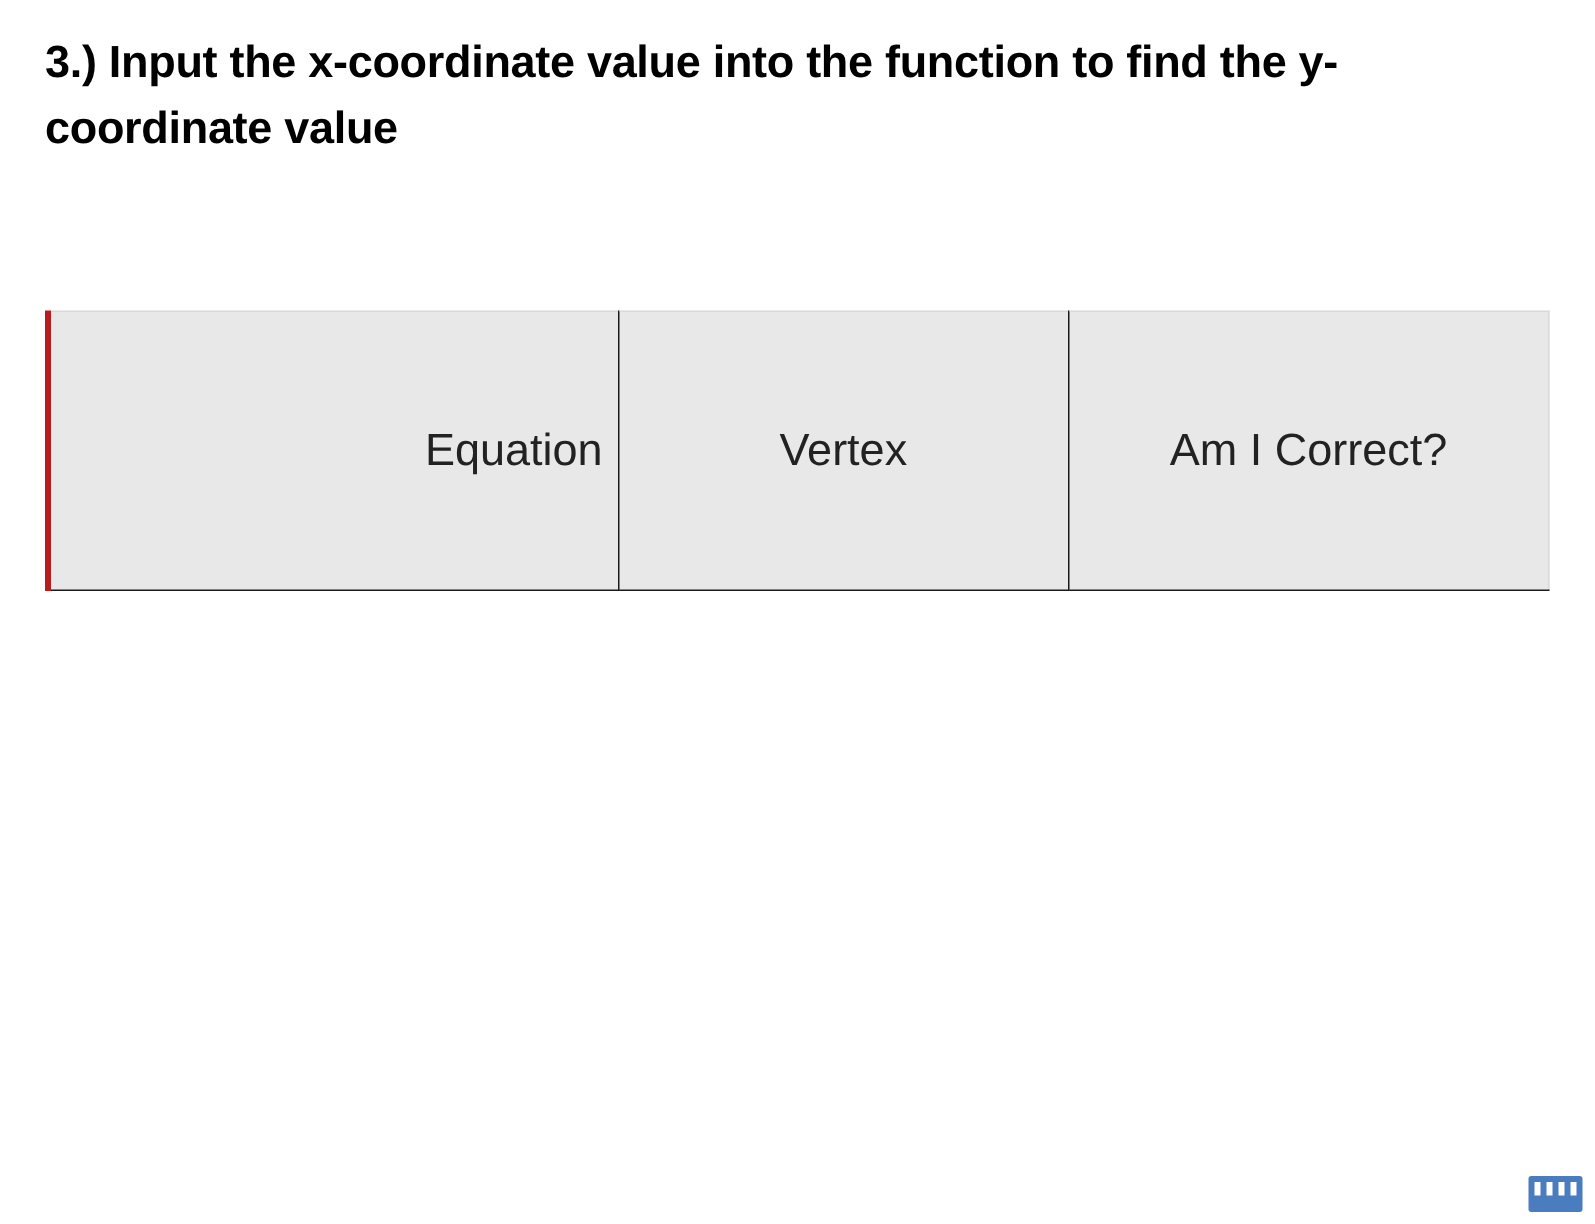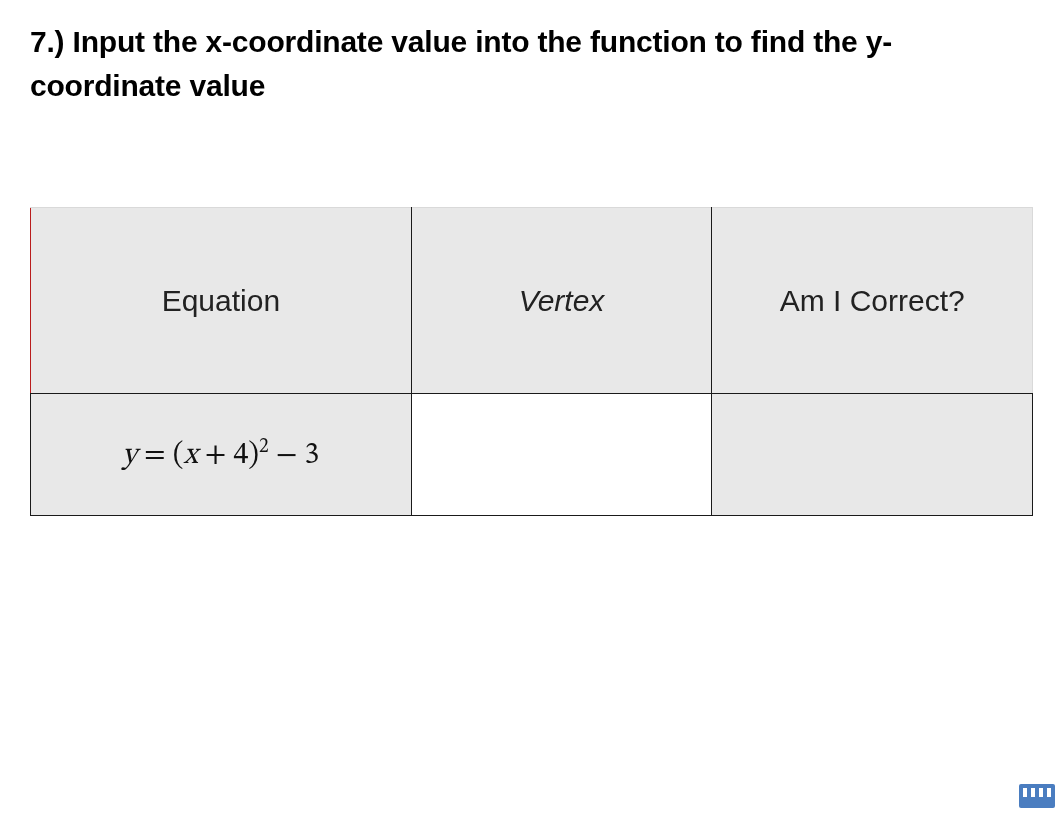--- a/index.html
+++ b/index.html
@@ -35,27 +35,28 @@
     .table th {
       background: #e8e8e8;
       font-weight: 400;
       font-size: 30px;
       color: #222;
       height: 186px;
       padding: 0 10px;
       line-height: 1.6;
     }
     .table th.col-eq { width: 38%; }
-    .table th.col-vx { width: 30%; font-style: italic; }
+    .table th.col-vx { width: 30%; }
     .table th.col-cr { width: 32%; }
     .table tr.first-header th {
       border-top: 1px solid #d9d9d9;
     }
     .table tr.first-header th:first-child {
-      border-left: 1px solid #b91c1c;
+      border-left: 4px solid #b91c1c;
+      text-align: right;
     }
     .table tr.first-header th:last-child {
       border-right: 1px solid #d9d9d9;
     }
     .table td {
       height: 122px;
       font-size: 30px;
       font-family: "STIX Two Math", "Cambria Math", "Times New Roman", serif;
       color: #111;
     }
@@ -100,37 +101,32 @@
     }
     .badge-icon span {
       width: 4px;
       height: 9px;
       background: #fff;
     }
   </style>
 </head>
 <body>
 
-<h2 class="heading">7.) Input the x-coordinate value into the function to find the y-coordinate value</h2>
+<h2 class="heading">3.) Input the x-coordinate value into the function to find the y-coordinate value</h2>
 
 <table class="table">
   <thead>
     <tr class="first-header">
       <th class="col-eq">Equation</th>
       <th class="col-vx">Vertex</th>
       <th class="col-cr">Am I Correct?</th>
     </tr>
   </thead>
   <tbody>
 
-      <tr>
-        <td class="eq-cell"><span class="eq">y <span class="plain">= (</span>x <span class="plain">+ 4)</span><sup>2</sup> <span class="plain">− 3</span></span></td>
-        <td class="input-cell"></td>
-        <td class="correct-cell"></td>
-      </tr>
     </tbody>
 </table>
 
 <div class="badge-icon">
   <span></span>
     <span></span>
     <span></span>
     <span></span>
 </div>
 

